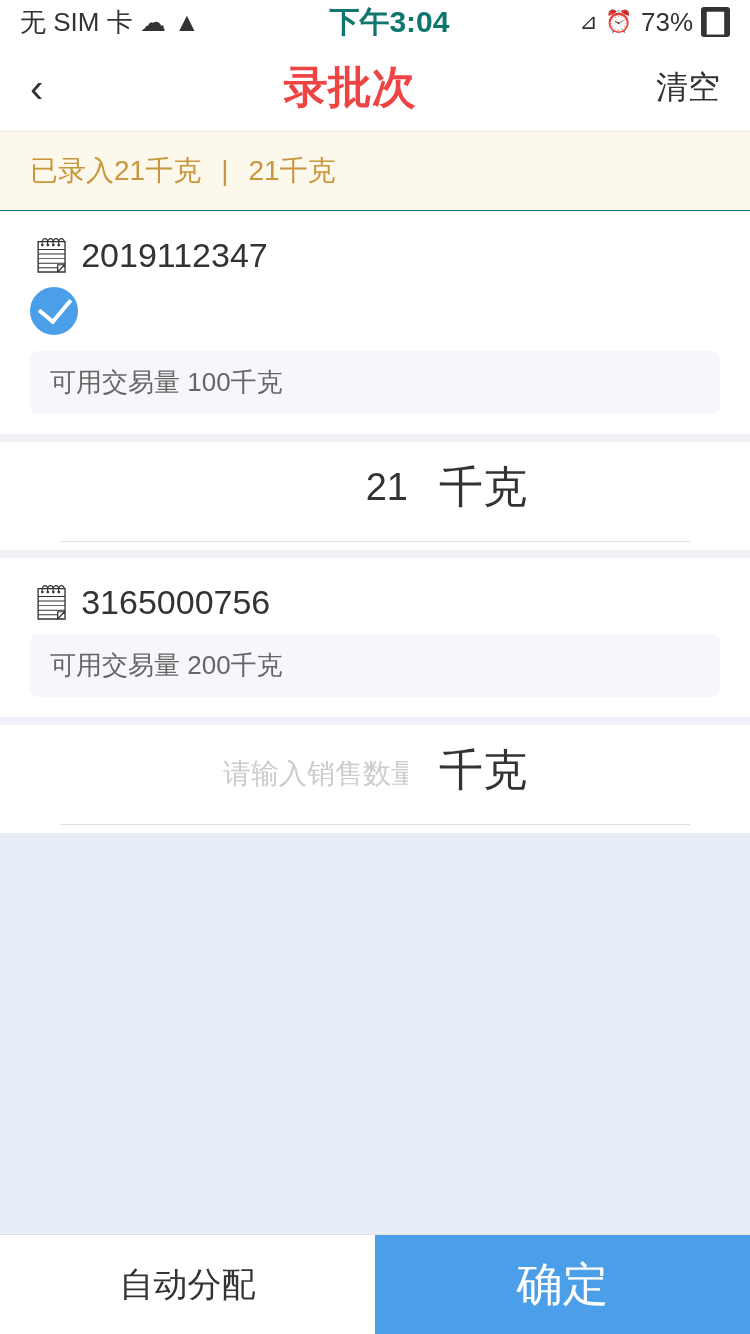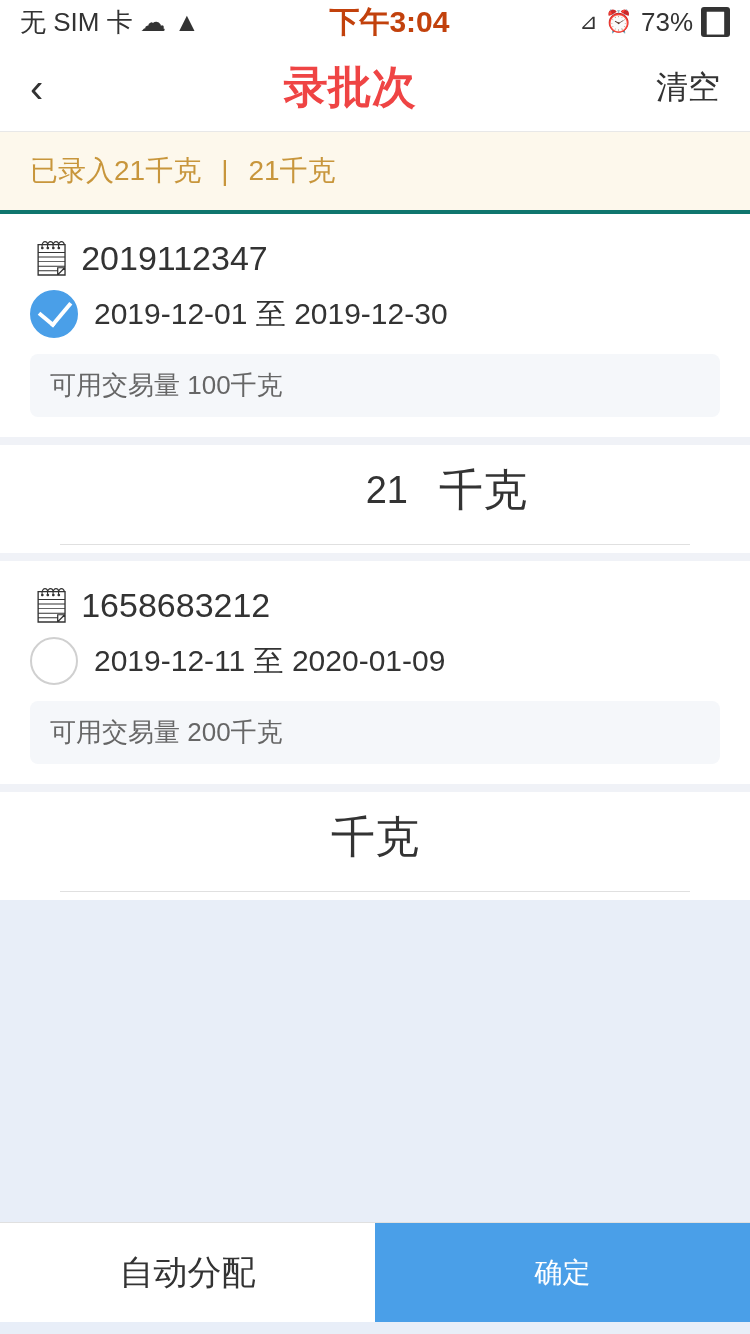--- a/index.html
+++ b/index.html
@@ -27,21 +27,21 @@
     .status-bar-left {
       display: flex;
       align-items: center;
       gap: 8px;
       font-size: 26px;
       color: #333;
     }
     .status-bar-center {
       font-size: 30px;
       font-weight: 600;
-      color: #c2410c;
+      color: #0f766e;
     }
     .status-bar-right {
       display: flex;
       align-items: center;
       gap: 8px;
       font-size: 26px;
       color: #333;
     }
 
     
@@ -69,21 +69,21 @@
       color: #333;
     }
 
     
     .summary-bar {
       background: #fdf8ec;
       padding: 20px 30px;
       display: flex;
       align-items: center;
       gap: 20px;
-      border-bottom: 4px solid #0f766e;
+      border-bottom: 1px solid #0f766e;
     }
     .summary-text {
       font-size: 28px;
       color: #c8963c;
     }
     .summary-divider {
       color: #c8963c;
       font-size: 28px;
     }
 
@@ -186,21 +186,21 @@
     
     .empty-area {
       background: #e8eef8;
       flex: 1;
       min-height: 440px;
     }
 
     
     .bottom-bar {
       position: fixed;
-      bottom: 12px;
+      bottom: 0;
       left: 0;
       width: 750px;
       height: 100px;
       display: flex;
       border-top: 1px solid #e0e0e0;
       background: #fff;
     }
     .btn-auto {
       flex: 1;
       display: flex;
@@ -212,21 +212,21 @@
       border: none;
       outline: none;
       cursor: pointer;
     }
     .btn-confirm {
       flex: 1;
       display: flex;
       align-items: center;
       justify-content: center;
       background: #4a9fe8;
-      font-size: 28px;
+      font-size: 46px;
       color: #fff;
       border: none;
       outline: none;
       cursor: pointer;
     }
   </style>
 </head>
 <body>
 
 <div class="status-bar">
@@ -255,48 +255,44 @@
   <span class="summary-text">21千克</span>
 </div>
 
 <div class="batch-item">
   <div class="batch-header">
     <span class="batch-icon">🗒</span>
     <span class="batch-id">2019112347</span>
   </div>
   <div class="batch-date-row">
     <div class="batch-radio checked"></div>
-    <span class="batch-date">2019-12-01 至 2019-12-30</span>
   </div>
   <div class="batch-qty-row">可用交易量 100千克</div>
 </div>
 <div style="background:#fff; padding:0 30px 0 30px;">
   <div class="input-row">
     <input class="qty-input" type="number" value="21" style="">
     <span class="unit-label">千克</span>
   </div>
   <div class="input-underline"></div>
   <div style="height:8px;"></div>
 </div>
 
 <div style="height: 8px; background: #f0f2f7;"></div>
 
 <div class="batch-item">
   <div class="batch-header">
     <span class="batch-icon">🗒</span>
-    <span class="batch-id">1658683212</span>
-  </div>
-  <div class="batch-date-row">
-    <div class="batch-radio"></div>
-    <span class="batch-date">2019-12-11 至 2020-01-09</span>
+    <span class="batch-id">3165000756</span>
   </div>
   <div class="batch-qty-row">可用交易量 200千克</div>
 </div>
 <div style="background:#fff; padding:0 30px 0 30px;">
   <div class="input-row">
+    <input class="qty-input" type="number" placeholder="请输入销售数量" style="">
     <span class="unit-label">千克</span>
   </div>
   <div class="input-underline"></div>
   <div style="height:8px;"></div>
 </div>
 
 <div class="empty-area" style="min-height: 440px;"></div>
 
 <div style="height: 100px;"></div>
 

